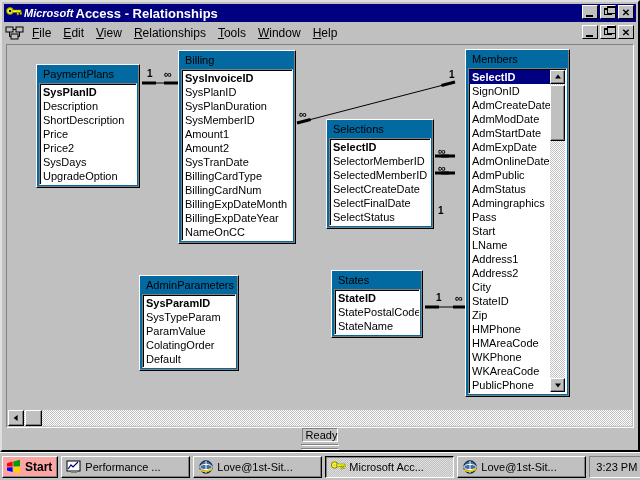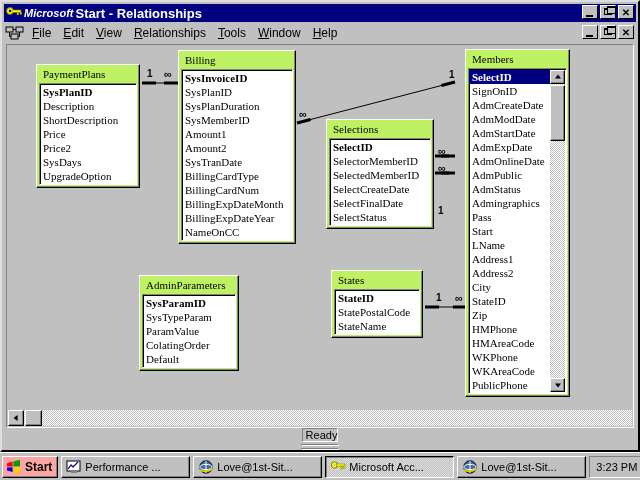--- a/index.html
+++ b/index.html
@@ -73,26 +73,25 @@
     border-top: 1px solid #808080; border-left: 1px solid #808080;
     border-right: 1px solid #ffffff; border-bottom: 1px solid #ffffff;
     overflow: hidden;
   }
   #relcanvas { position: absolute; left: 1px; top: 1px; width: 624px; height: 363px;
                background: #c0c0c0; overflow: hidden; }
   #svglines { position: absolute; left: 0; top: 0; width: 624px; height: 363px; }
 
   
   .tbl {
-    position: absolute; background: #bef264;
+    position: absolute; background: #0369a1;
     border-top: 1px solid #ffffff; border-left: 1px solid #ffffff;
     border-right: 1px solid #000000; border-bottom: 1px solid #000000;
     box-shadow: inset -1px -1px 0 #808080;
     padding: 2px;
-    font-family: Liberation Serif, serif;
   }
   .tbl .cap {
     font-size: 11px; color: #000; padding: 1px 0 2px 4px; height: 16px;
     white-space: nowrap;
   }
   .tbl .flds {
     background: #ffffff;
     border-top: 1px solid #808080; border-left: 1px solid #808080;
     border-right: 1px solid #ffffff; border-bottom: 1px solid #ffffff;
     box-shadow: inset 1px 1px 0 #000000;
@@ -226,21 +225,21 @@
       <div class="tkey">
         <svg width="18" height="16" viewBox="0 0 18 16">
           <circle cx="5" cy="6" r="3.4" fill="#ffff00" stroke="#808000" stroke-width="1"></circle>
           <circle cx="5" cy="6" r="1.2" fill="#000080"></circle>
           <rect x="7" y="5" width="9" height="2.4" fill="#ffff00" stroke="#808000" stroke-width=".6"></rect>
           <rect x="12" y="7" width="1.6" height="3" fill="#ffff00" stroke="#808000" stroke-width=".5"></rect>
           <rect x="15" y="7" width="1.6" height="2.4" fill="#ffff00" stroke="#808000" stroke-width=".5"></rect>
         </svg>
       </div>
       <span class="tms">Microsoft</span>
-      <span class="ttext">Start - Relationships</span>
+      <span class="ttext">Access - Relationships</span>
     </div>
 
     <div class="winbtns" style="right:4px; top:3px;">
       <div class="wbtn">
           <i class="min"></i>
         </div>
       <div class="wbtn">
           <i class="restore"></i>
         </div>
       <div class="wbtn">

